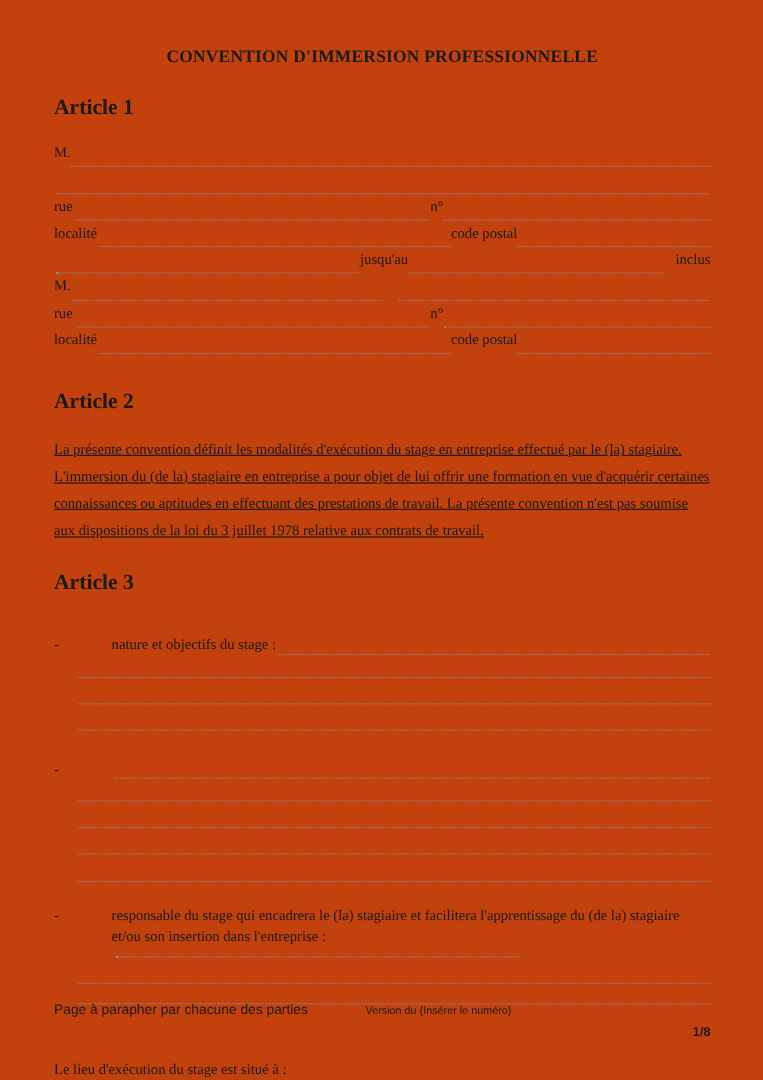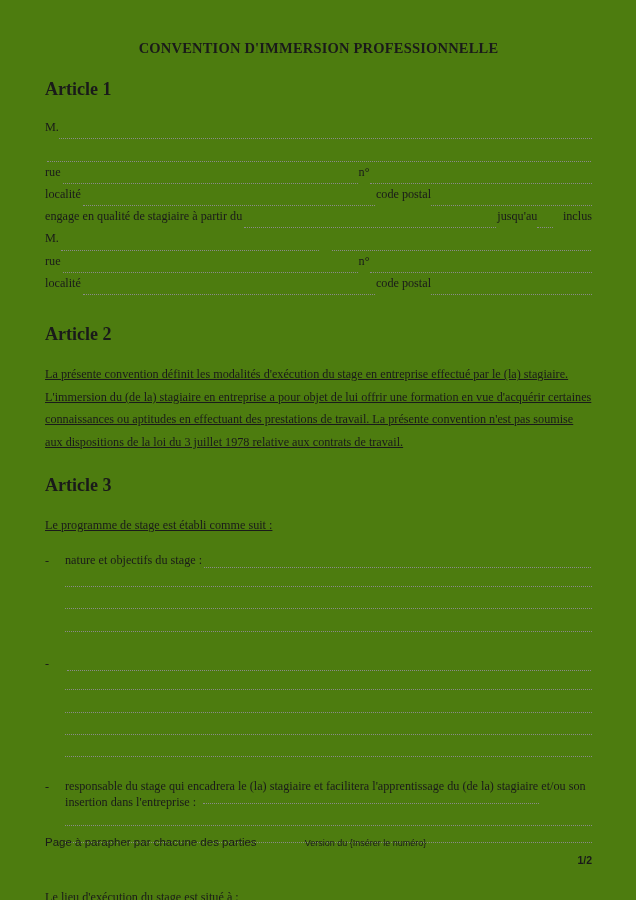--- a/index.html
+++ b/index.html
@@ -4,21 +4,21 @@
 <style>
   html, body {
     margin: 0;
     padding: 0;
     background: #ffffff;
   }
   .page {
     position: relative;
     width: 636px;
     height: 900px;
-    background: #4d7c0f;
+    background: #c2410c;
     font-family: "Liberation Serif", "DejaVu Serif", serif;
     color: #1a1a1a;
     overflow: hidden;
     box-sizing: border-box;
   }
   .content {
     position: absolute;
     left: 45px;
     top: 0;
     width: 547px;
@@ -89,20 +89,21 @@
   .list-item {
     display: flex;
     font-size: 12.2px;
     line-height: 22.3px;
   }
   .list-dash {
     flex: 0 0 20px;
   }
   .list-body {
     flex: 1 1 auto;
+    margin-left: 28px;
   }
   .list-body .field-row { height: 22.3px; }
 
   .indent-lines { margin-left: 20px; }
 
   
   .footer {
     position: absolute;
     left: 45px;
     right: 44px;
@@ -158,21 +159,20 @@
     </div>
 
     <div class="field-row">
       <span class="field-label">localité</span>
       <span class="dots fixed-b"></span>
       <span class="field-label">code postal</span>
       <span class="dots tight"></span>
     </div>
 
     <div class="field-row">
-      <span class="field-label">engage en qualité de stagiaire à partir du</span>
       <span class="dots fixed-c"></span>
       <span class="field-label">jusqu'au</span>
       <span class="dots tight"></span>
       <span class="gap-sm"></span>
       <span class="field-label">inclus</span>
     </div>
 
     <div class="field-row">
       <span class="field-label">M.</span>
       <span class="dots half"></span>
@@ -195,21 +195,20 @@
     </div>
 
     <div style="height:26px"></div>
     <div class="article-heading">Article 2</div>
     <div style="height:18px"></div>
     <p class="para">La présente convention définit les modalités d'exécution du stage en entreprise effectué par le (la) stagiaire. L'immersion du (de la) stagiaire en entreprise a pour objet de lui offrir une formation en vue d'acquérir certaines connaissances ou aptitudes en effectuant des prestations de travail. La présente convention n'est pas soumise aux dispositions de la loi du 3 juillet 1978 relative aux contrats de travail.</p>
 
     <div style="height:22px"></div>
     <div class="article-heading">Article 3</div>
     <div style="height:18px"></div>
-    <p class="para">Le programme de stage est établi comme suit :</p>
 
     <div style="height:12px"></div>
 
     <div class="list-item">
       <span class="list-dash">-</span>
       <span class="list-body">
         <span class="field-row">
           <span class="field-label">nature et objectifs du stage :</span>
           <span class="dots"></span>
         </span>
@@ -278,15 +277,15 @@
 
     </div>
 
   </div>
 
   <div class="footer">
     <div class="footer-row">
       <span class="footer-left">Page à parapher par chacune des parties</span>
       <span class="footer-version">Version du {Insérer le numéro}</span>
     </div>
-    <div class="footer-pageno">1/2</div>
+    <div class="footer-pageno">1/8</div>
   </div>
 </div>
 
 </body></html>

